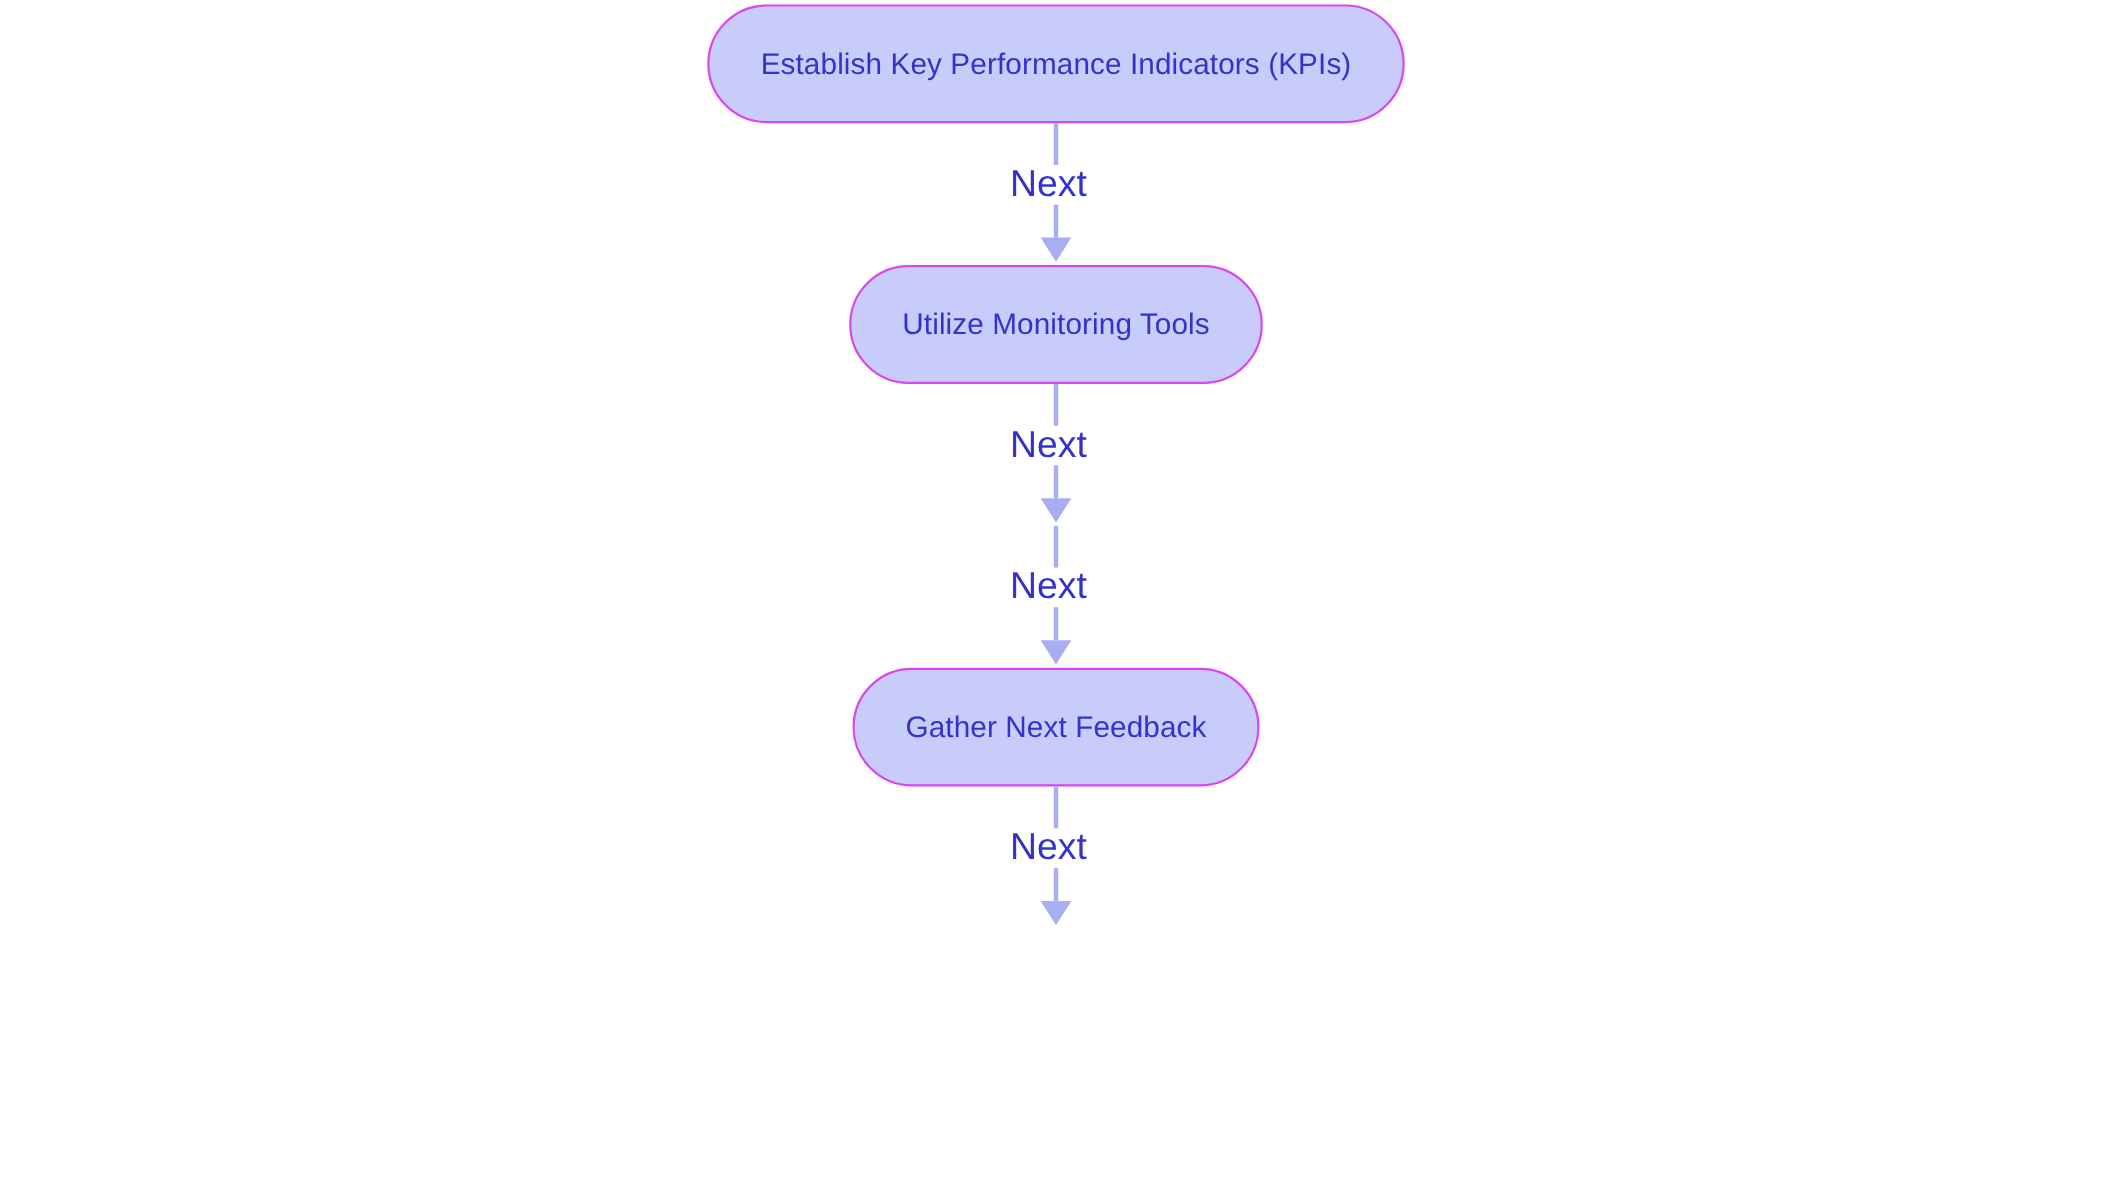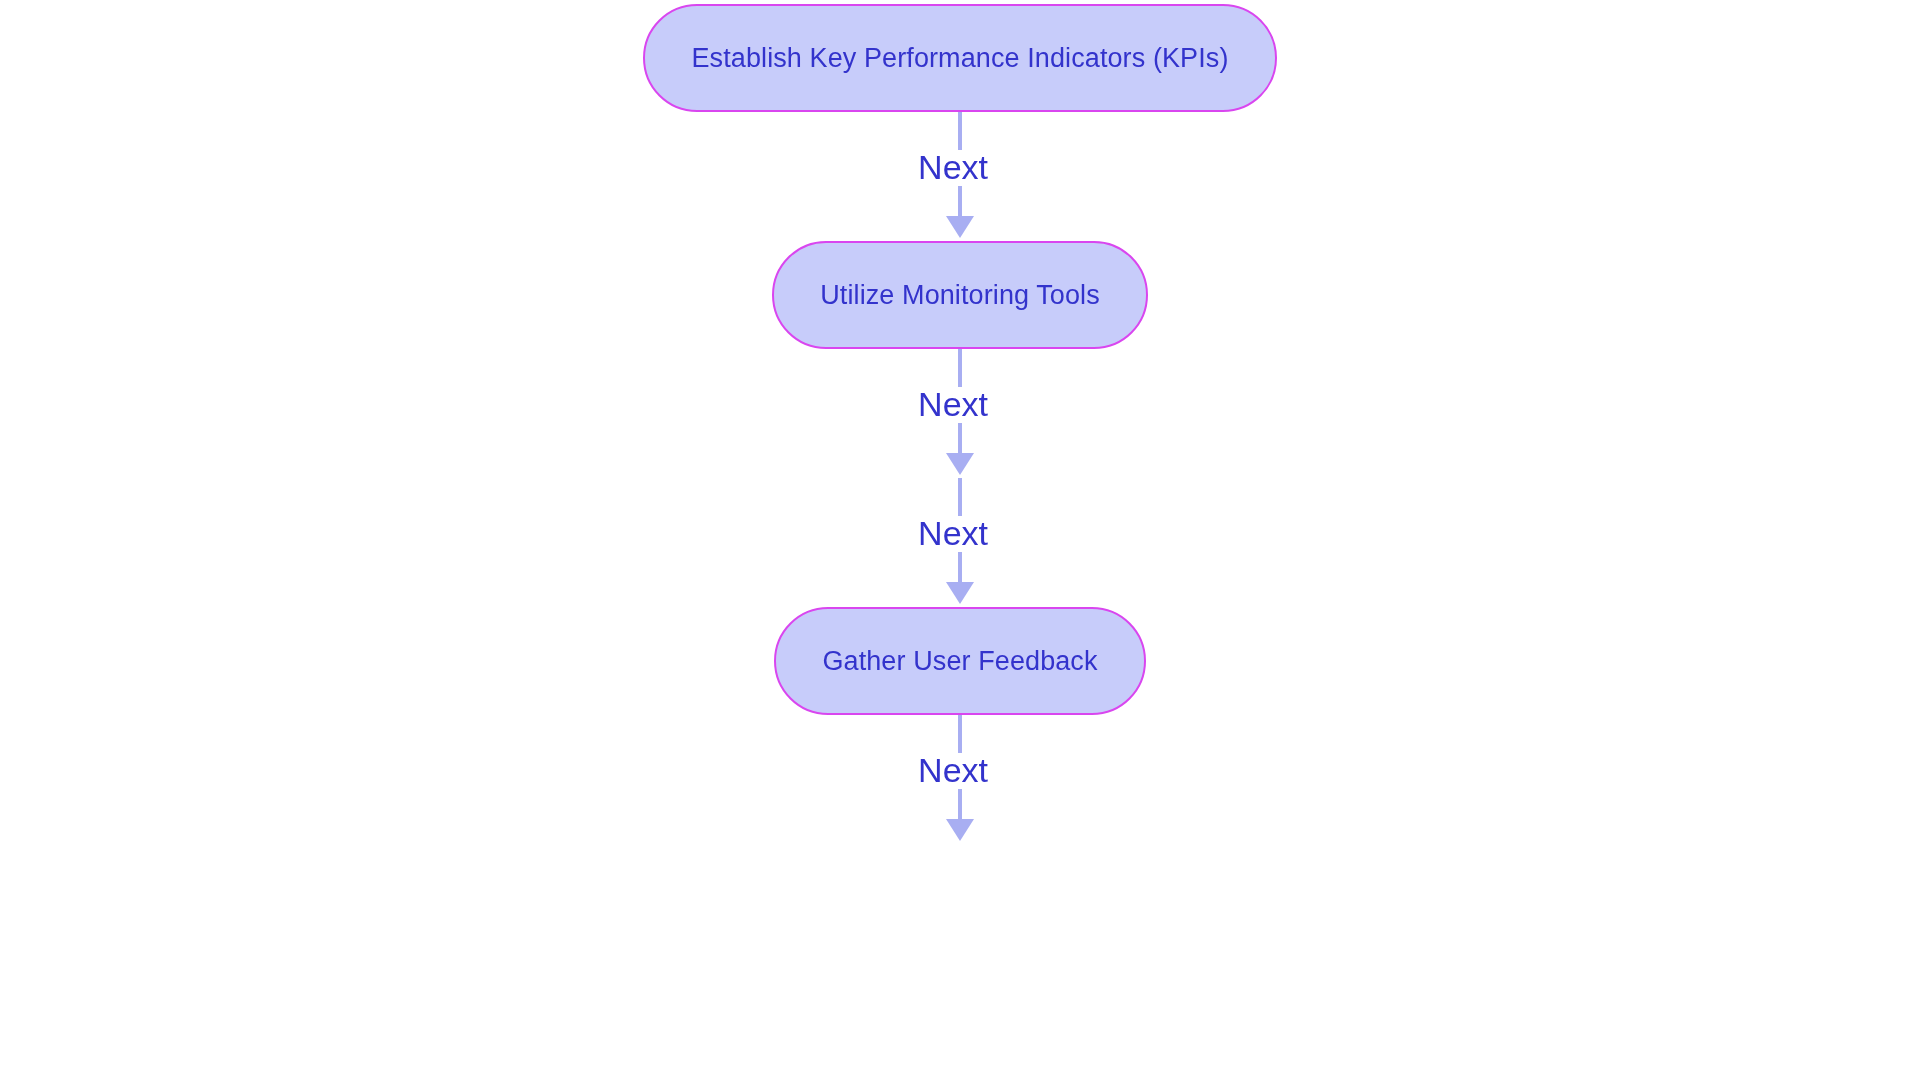--- a/index.html
+++ b/index.html
@@ -135,21 +135,21 @@
 
 
     <div class="connector">
       <div class="line-top"></div>
       <div class="edge-label">Next</div>
       <div class="line-bottom"></div>
       <div class="arrow-head"></div>
     </div>
 
     <div class="node">
-      <span>Gather User Feedback</span>
+      <span>Gather Next Feedback</span>
     </div>
 
     <div class="connector">
       <div class="line-top"></div>
       <div class="edge-label">Next</div>
       <div class="line-bottom"></div>
       <div class="arrow-head"></div>
     </div>
 
 

